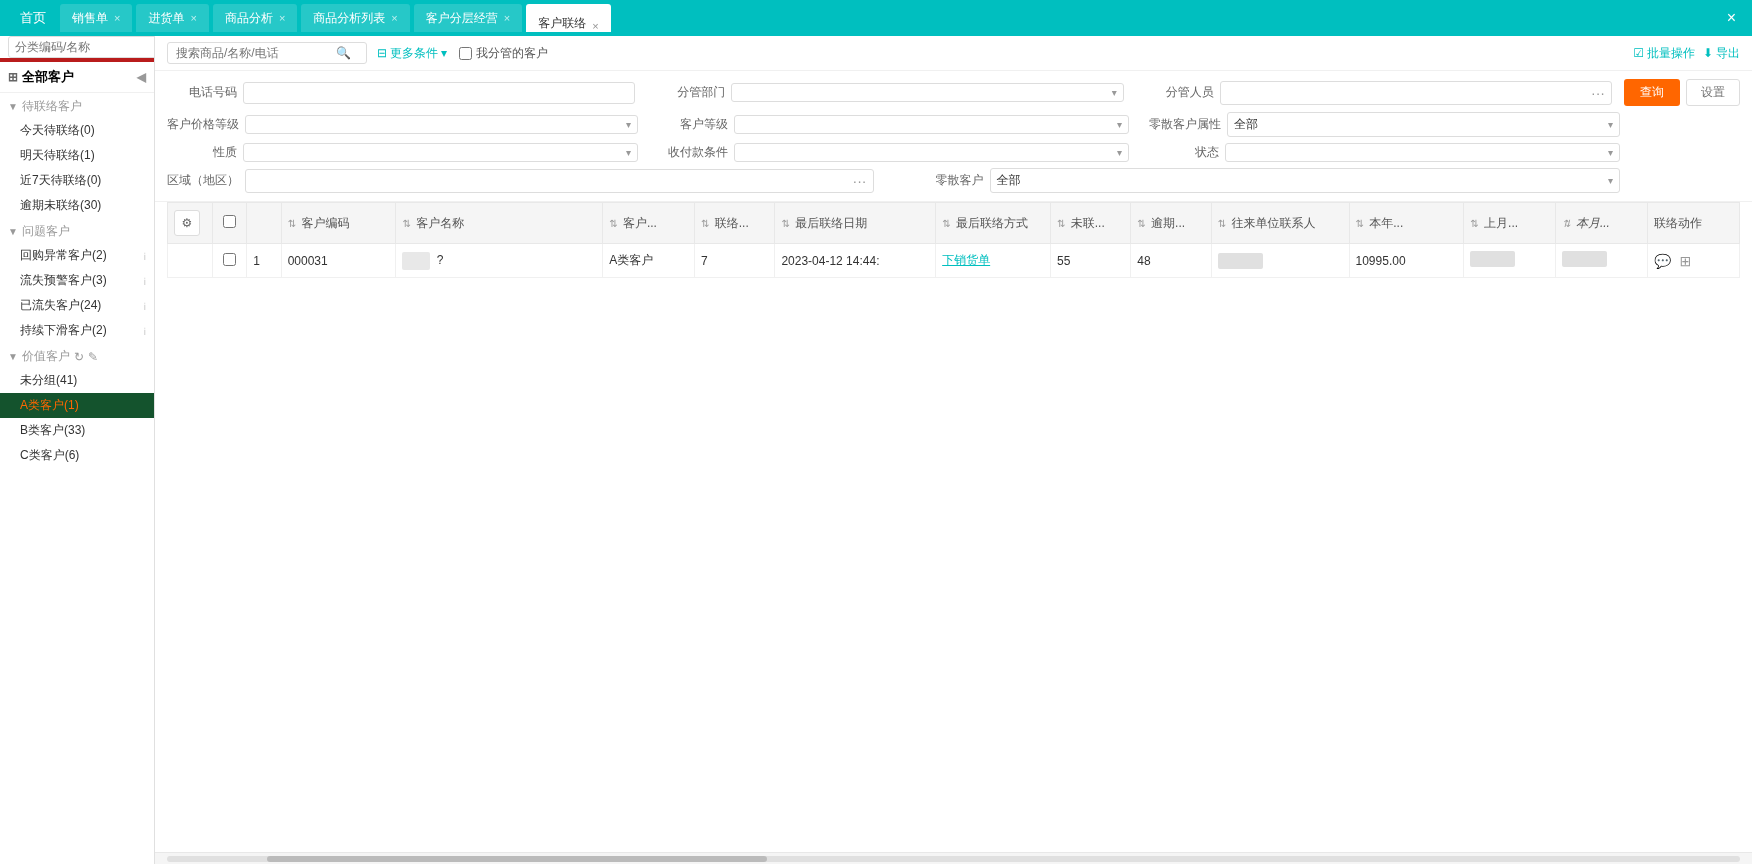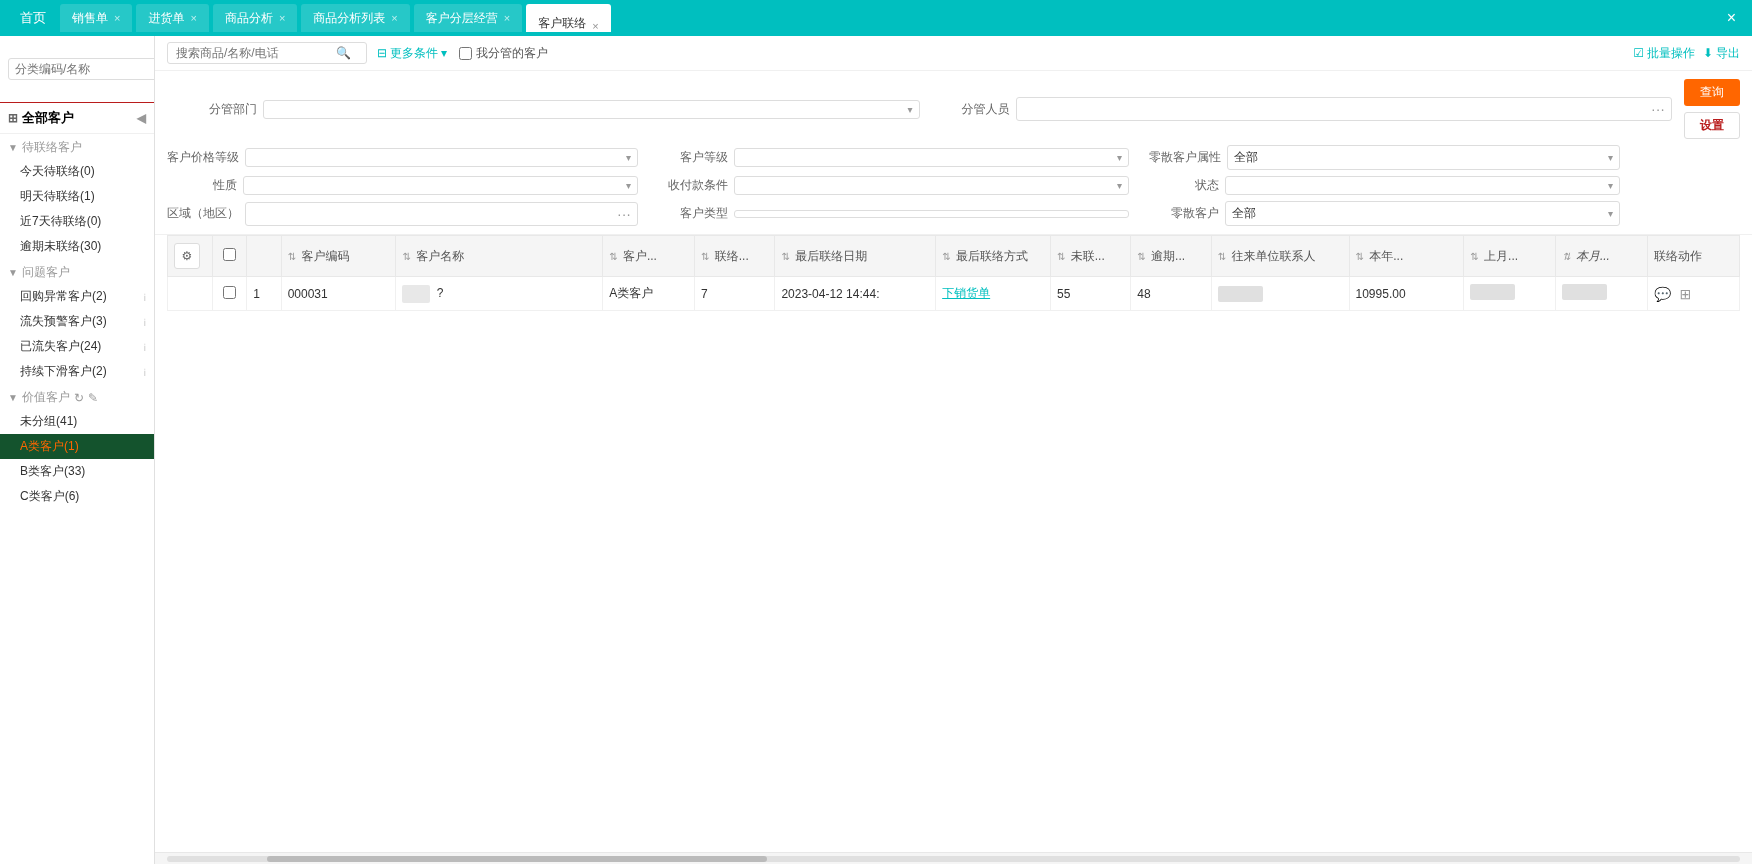--- a/index.html
+++ b/index.html
@@ -48,22 +48,22 @@
     
     .sidebar {
       width: 155px; min-width: 155px;
       background: white;
       border-right: 1px solid #e0e0e0;
       display: flex; flex-direction: column;
       overflow-y: auto;
     }
     .sidebar-search {
       display: flex; align-items: flex-start;
-      padding: 22px 8px;
-      border-bottom: 1px solid #b91c1c;
+      padding: 0 8px;
+      border-bottom: 4px solid #b91c1c;
     }
     .sidebar-search input {
       flex: 1; border: 1px solid #ddd; border-radius: 3px;
       padding: 3px 6px; font-size: 12px; outline: none;
       color: #999;
     }
     .sidebar-header {
       display: flex; align-items: center; justify-content: space-between;
       padding: 6px 8px; font-weight: bold; font-size: 13px;
       border-bottom: 1px solid #f0f0f0;
@@ -150,22 +150,22 @@
       padding: 3px 6px; outline: none; color: #333;
     }
     .filter-separator { width: 20px; }
 
     
     .btn-primary {
       background: #ff6600; color: white; border: none;
       padding: 5px 16px; border-radius: 3px; cursor: pointer; font-size: 12px;
     }
     .btn-secondary {
-      background: white; color: #b91c1c; border: 1px solid #ddd;
-      padding: 4px 14px; border-radius: 3px; cursor: pointer; font-size: 12px; font-weight: bold;
+      background: white; color: #737373; border: 1px solid #ddd;
+      padding: 4px 14px; border-radius: 3px; cursor: pointer; font-size: 12px;
     }
 
     
     .table-wrap {
       flex: 1; overflow: auto; padding: 0 12px;
     }
     table {
       width: 100%; border-collapse: collapse; font-size: 12px;
     }
     thead tr {
@@ -355,37 +355,41 @@
         <div class="action-btn">
           <span class="icon">⬇</span>
           <span>导出</span>
         </div>
       </div>
     </div>
 
     <div class="adv-filters">
 
       <div class="filter-row">
+        <div class="filter-item">
+          <label>电话号码</label>
+          <input class="filter-input" type="text" style="">
+        </div>
         <div class="filter-separator"></div>
         <div class="filter-item">
           <label>分管部门</label>
           <div class="filter-select">
             <span></span>
             <span class="sel-arrow">▾</span>
           </div>
         </div>
         <div class="filter-separator"></div>
         <div class="filter-item">
           <label>分管人员</label>
           <div class="filter-select">
             <span></span>
             <span class="sel-dots">···</span>
           </div>
         </div>
-        <div style="display:flex; gap:6px; margin-left:12px;flex-direction:column;">
+        <div style="display:flex; gap:6px; margin-left:12px;">
           <button class="btn-primary">查询</button>
           <button class="btn-secondary">设置</button>
         </div>
       </div>
 
       <div class="filter-row">
         <div class="filter-item">
           <label>客户价格等级</label>
           <div class="filter-select">
             <span></span>
@@ -440,26 +444,20 @@
 
       <div class="filter-row">
         <div class="filter-item">
           <label>区域（地区）</label>
           <div class="filter-select">
             <span></span>
             <span class="sel-dots">···</span>
           </div>
         </div>
         <div class="filter-separator"></div>
-        <div class="filter-item">
-          <label>客户类型</label>
-          <div class="filter-select">
-            <span></span>
-          </div>
-        </div>
         <div class="filter-separator"></div>
         <div class="filter-item">
           <label>零散客户</label>
           <div class="filter-select">
             <span>全部</span>
             <span class="sel-arrow">▾</span>
           </div>
         </div>
         <div style="width:120px;"></div>
       </div>

